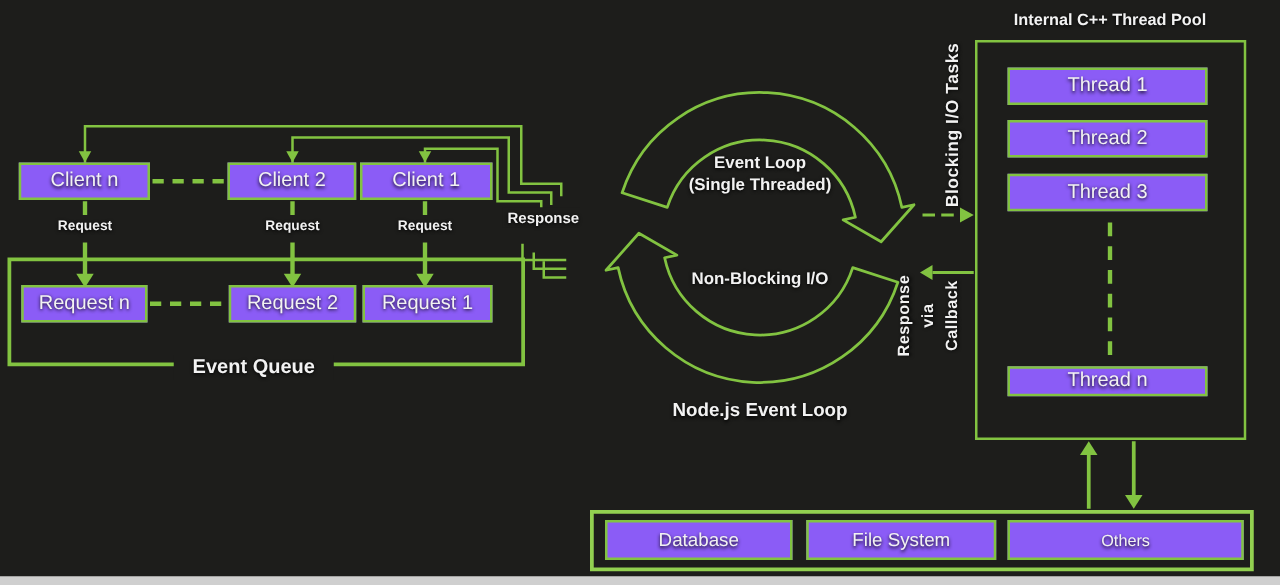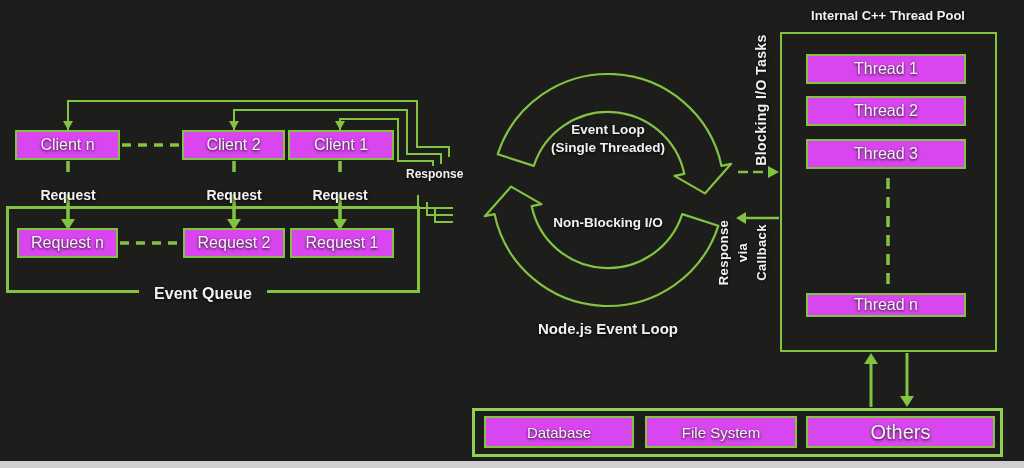--- a/index.html
+++ b/index.html
@@ -10,32 +10,32 @@
   }
   html,body{margin:0;padding:0;background:#000;}
   .stage{
     position:relative;width:1024px;height:468px;background:var(--bg);
     overflow:hidden;font-family:"Liberation Sans","DejaVu Sans",sans-serif;
     color:var(--text);
   }
   .stage *{box-sizing:border-box;}
   svg.wires{position:absolute;left:0;top:0;width:1024px;height:468px;}
   .box{
-    position:absolute;border:2px solid var(--green);background:#d946ef;
+    position:absolute;border:2px solid var(--green);background:#8b5cf6;
     display:flex;align-items:center;justify-content:center;
     font-size:16px;font-weight:400;color:var(--text);
     text-shadow:0 1px 3px rgba(0,0,0,.95);white-space:nowrap;
   }
   .container{position:absolute;border:3px solid var(--green);background:transparent;}
   .container.bright{border-color:var(--green-bright);}
   .lbl{
     position:absolute;color:var(--text);text-shadow:0 1px 3px rgba(0,0,0,.95);
     text-align:center;white-space:nowrap;font-weight:600;
   }
-  .lbl.small{font-size:14px;margin-top:12px;}
+  .lbl.small{font-size:11px;}
   .lbl.masked{background:var(--bg);padding:1px 4px;}
   .rot{transform:rotate(-90deg);transform-origin:center center;}
   .loop-label{font-size:13.5px;line-height:1.32;font-weight:700;white-space:normal;}
   .bottom-strip{position:absolute;left:0;top:461px;width:1024px;height:7px;background:#cfcfcf;}
 </style>
 </head>
 <body>
 
 <div class="stage">
 
@@ -135,16 +135,16 @@
 
   <div class="lbl rot" style="left:697px;top:224px;width:90px;height:57px;font-size:13px;line-height:19px;letter-spacing:.4px">
     <div>Response</div>
     <div>via</div>
     <div>Callback</div>
   </div>
 
   <div class="container bright" style="left:472px;top:408px;width:531px;height:49px"></div>
   <div class="box" style="left:484px;top:416px;width:150px;height:32px;font-size:15px">Database</div>
   <div class="box" style="left:645px;top:416px;width:152px;height:32px;font-size:15px">File System</div>
-  <div class="box" style="left:806px;top:416px;width:189px;height:32px;font-size:20px">Others</div>
+  <div class="box" style="left:806px;top:416px;width:189px;height:32px;font-size:13px">Others</div>
 
   <div class="bottom-strip"></div>
 </div>
 
 </body></html>

